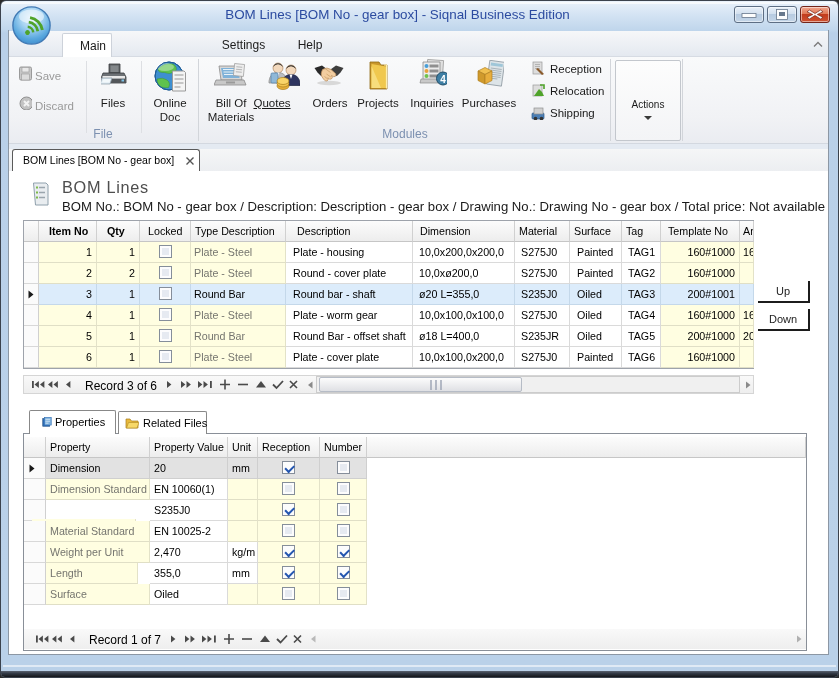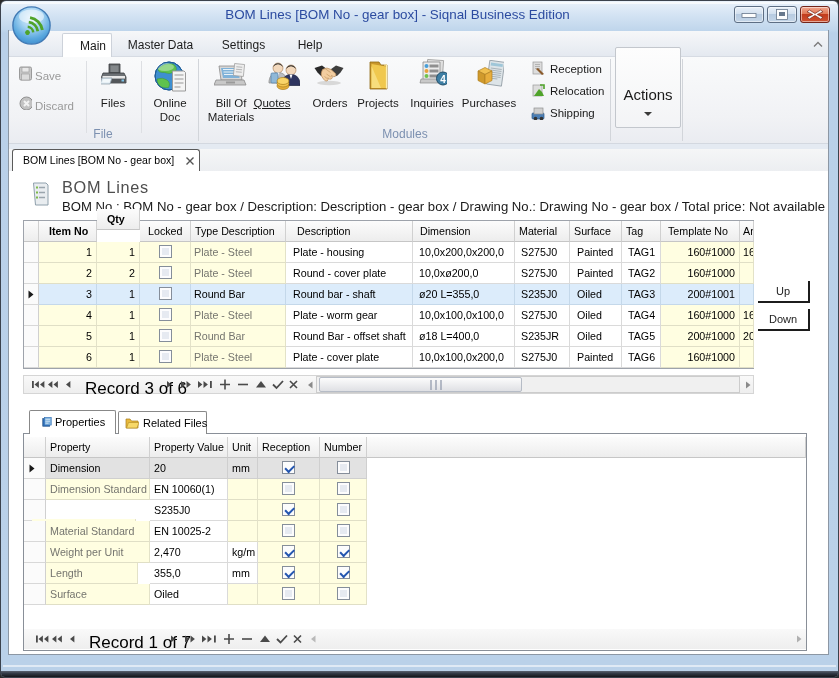--- a/index.html
+++ b/index.html
@@ -19,22 +19,22 @@
   background:linear-gradient(#f6f7f9, #e4e9f0); border-bottom:1px solid #d6dbe3; }
 .rtab { position:absolute; font-size:12px; color:#1c1c1c; text-align:center; height:25px; line-height:25px; top:2px;}
 .rtab.active { background:#fff; border:1px solid #cdd2da; border-bottom:none; border-radius:2px 2px 0 0; }
 #ribbon { position:absolute; left:9px; top:57px; width:819px; height:87px;
   background:linear-gradient(#f9fafb, #f1f2f5 70%, #eaecf1); border-bottom:1px solid #d3d8e0; }
 .gsep { position:absolute; width:1px; background:#d2d5da; }
 .bsep { position:absolute; width:1px; background:#dddfe3; }
 .gcaption { position:absolute; width:200px; text-align:center; font-size:12px; color:#7c90b0; }
 .rlabel { position:absolute; font-size:11.5px; color:#1a1a1a; text-align:center; white-space:nowrap; line-height:14px;}
 .rlabel.dis { color:#9a9a9a; }
-#actions { position:absolute; left:615px; top:47px; width:66px; height:81px; border:1px solid #c3c7cd;
-  background:linear-gradient(#fdfdfd,#f3f4f6); font-size:15px; color:#1a1a1a; text-align:center; border-radius:2px;}
+#actions { position:absolute; left:615px; top:60px; width:66px; height:81px; border:1px solid #c3c7cd;
+  background:linear-gradient(#fdfdfd,#f3f4f6); font-size:10px; color:#1a1a1a; text-align:center; border-radius:2px;}
 #gapstrip { position:absolute; left:9px; top:144px; width:819px; height:5px; background:#e4eaf2; }
 #docstrip { position:absolute; left:9px; top:149px; width:819px; height:22px; background:linear-gradient(#f5f6f7,#eceef1); }
 #doctab { position:absolute; left:12px; top:149px; width:188px; height:22px; background:#fff; border:1px solid #5a5a5a; border-bottom:none; border-radius:3px 3px 0 0; font-size:10.5px; z-index:3;}
 #content { position:absolute; left:9px; top:171px; width:819px; height:483px; background:#fff; }
 #hdrtitle { position:absolute; left:62px; top:178px; font-size:16.3px; color:#4e4e4e; letter-spacing:0.7px; }
 #hdrsub { position:absolute; left:62px; top:199px; font-size:13.15px; color:#1a1a1a; white-space:nowrap; }
 .cell { position:absolute; font-size:10.7px; color:#000; white-space:nowrap; overflow:hidden;
   border-right:1px solid #dadada; border-bottom:1px solid #dadada; padding:4px 0 0 4px; background:#fff;}
 .hc { background:linear-gradient(#fcfcfc,#ededed); border-right:1px solid #d0d0d0 !important; border-bottom:1px solid #c6c6c6 !important; }
 .cream { background:#fffee1; border-right-color:#e3e2c8; border-bottom-color:#e0dfc6;}
@@ -48,21 +48,21 @@
 .p6 { padding-left:6px !important; }
 .p7 { padding-left:7px !important; }
 .p8 { padding-left:8px !important; }
 .p10 { padding-left:10px !important;font-weight:bold; }
 .p11 { padding-left:11px !important; }
 .gridbox { position:absolute; border:1px solid #9ea3ab; background:#fff; }
 .cb { position:absolute; width:13px; height:13px; border:1px solid #858e9a; background:#e6eaf1; box-shadow:inset 0 0 0 2px #fcfcfd; }
 .cb.chk { background:#fbfcfd; box-shadow:inset 0 0 0 1px #fdfdfd; }
 .cb.chk:after { content:""; position:absolute; left:2px; top:2.5px; width:7px; height:3.5px; border-left:2px solid #2456b0; border-bottom:2px solid #2456b0; transform:rotate(-45deg); }
 .navstrip { position:absolute; background:linear-gradient(#f9f9f9,#eeeeee); }
-.navtxt { position:absolute; font-size:17px; color:#000; }
+.navtxt { position:absolute; font-size:12px; color:#000; }
 .udbtn { position:absolute; width:52px; height:22px; background:#fff; font-size:11px; color:#222; text-align:center; line-height:21px;
   border-right:2px solid #1c1c1c; border-bottom:2px solid #1c1c1c; }
 .btab { position:absolute; background:#fff; border:1px solid #888; border-bottom:none; border-radius:2px 2px 0 0; font-size:11px; z-index:3; white-space:nowrap;}
 #bpanel { position:absolute; left:23px; top:433px; width:784px; height:218px; border:1px solid #898f98; background:#fff; }
 .scrltrk { position:absolute; background:#f0f0f0; border:1px solid #cccccc; }
 .scrlthumb { position:absolute; background:linear-gradient(#fcfcfc,#dfe0e4); border:1px solid #b6bcc6; border-radius:2px; }
 </style></head><body>
 <div id="frame">
     <div class="inhl"></div>
     <div style="position:absolute;left:2px;right:2px;bottom:10px;height:2px;background:rgba(255,255,255,.55);"></div>
@@ -98,21 +98,20 @@
 <rect x="11" y="5" width="6" height="4" fill="#68788c"></rect>
     </svg>
   </div>
 <div class="capbtn" id="btncls" style="left:800px;">
 <svg width="28" height="15" viewBox="0 0 28 15" style="position:absolute;left:0;top:0">
 <path d="M8.5 3 L14 6.5 L19.5 3 L22 4.8 L16.3 7.5 L22 10.2 L19.5 12 L14 8.5 L8.5 12 L6 10.2 L11.7 7.5 L6 4.8 Z" fill="#f6f6f6" stroke="#7a2619" stroke-width="0.7"></path>
     </svg>
   </div>
 <div id="tabrow">
 <div class="rtab active" style="left:53px;width:50px;padding-left:12px;">Main</div>
-<div class="rtab" style="left:104px;width:95px;">Master Data</div>
 <div class="rtab" style="left:198px;width:73px;">Settings</div>
 <div class="rtab" style="left:273px;width:56px;">Help</div>
 <svg style="position:absolute;left:803px;top:9px" width="12" height="9" viewBox="0 0 12 9">
       <path d="M2 6.5 L6 2.5 L10 6.5" fill="none" stroke="#7a7a7a" stroke-width="1.3"></path>
     </svg>
 </div>
 <div id="ribbon"></div>
 <div class="bsep" style="left:86px;top:61px;height:72px;"></div>
 <div class="bsep" style="left:141px;top:61px;height:72px;"></div>
 <div class="gsep" style="left:198px;top:59px;height:82px;"></div>
@@ -259,21 +258,21 @@
 <svg class="abs" style="left:32px;top:182px;z-index:2" width="17" height="24" viewBox="0 0 17 24">
 <path d="M1.5 1 L14 1 L16 3 L16 23 L3.5 23 Z" fill="#e9edf0" stroke="#8fa0ac" stroke-width="1"></path>
 <path d="M4 5.5 L6 5.5 M4 10.5 L6 10.5 M4 15.5 L6 15.5" stroke="#7ebb4a" stroke-width="1.8"></path>
 <path d="M7 5.5 L13 5.5 M7 10.5 L13 10.5 M7 15.5 L13 15.5" stroke="#9aa5ad" stroke-width="1.6"></path>
 </svg>
 <div id="hdrtitle">BOM Lines</div>
 <div id="hdrsub">BOM No.: BOM No - gear box / Description: Description - gear box / Drawing No.: Drawing No - gear box / Total price: Not available</div>
 <div class="gridbox" style="left:23px;top:220px;width:731px;height:149px;"></div>
 <div class="cell hc " style="left:24px;top:221.00px;width:15px;height:21.00px;"></div>
 <div class="cell hc p10" style="left:39px;top:221.00px;width:58px;height:21.00px;">Item No</div>
-<div class="cell hc p10" style="left:97px;top:209px;width:43px;height:21.00px;">Qty</div>
+<div class="cell hc p10" style="left:97px;top:221.00px;width:43px;height:21.00px;">Qty</div>
 <div class="cell hc p8" style="left:140px;top:221.00px;width:51px;height:21.00px;">Locked</div>
 <div class="cell hc p4" style="left:191px;top:221.00px;width:95px;height:21.00px;">Type Description</div>
 <div class="cell hc p11" style="left:286px;top:221.00px;width:127px;height:21.00px;">Description</div>
 <div class="cell hc p7" style="left:413px;top:221.00px;width:102px;height:21.00px;">Dimension</div>
 <div class="cell hc p4" style="left:515px;top:221.00px;width:55px;height:21.00px;">Material</div>
 <div class="cell hc p4" style="left:570px;top:221.00px;width:52px;height:21.00px;">Surface</div>
 <div class="cell hc p4" style="left:622px;top:221.00px;width:39px;height:21.00px;">Tag</div>
 <div class="cell hc p7" style="left:661px;top:221.00px;width:79px;height:21.00px;">Template No</div>
 <div class="cell hc p3" style="left:740px;top:221.00px;width:14px;height:21.00px;">Am</div>
 <div class="cell ind" style="left:24px;top:242.00px;width:15px;height:20.95px;"></div>

